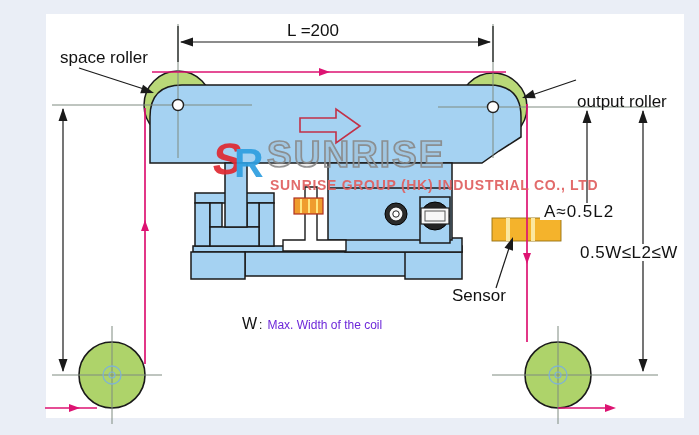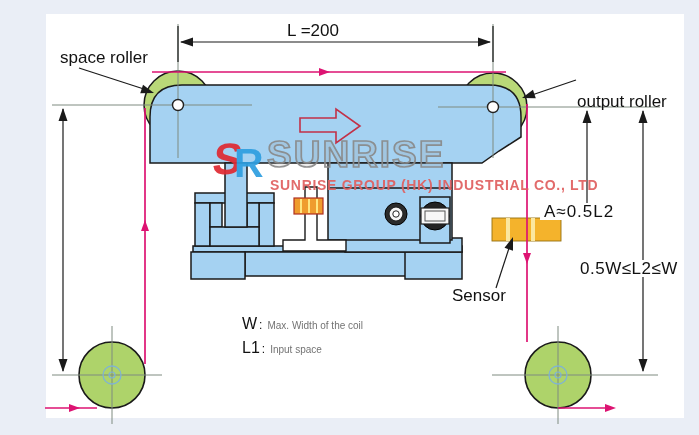--- a/index.html
+++ b/index.html
@@ -6,27 +6,27 @@
   body{font-family:"Liberation Sans",sans-serif;}
   .stage{position:relative;width:699px;height:435px;background:#eaeef6;overflow:hidden;}
   .stage svg{position:absolute;left:0;top:0;}
   .lbl{position:absolute;font-size:17px;color:#111;white-space:nowrap;z-index:3;line-height:15px;}
   .dimtxt{background:#fff;}
   #lbl-input{left:60px;top:50px;}
   #lbl-output{left:577px;top:62px;margin-top:32px;}
   #dim-l{left:277px;top:23px;width:72px;text-align:center;}
   #dim-a{left:540px;top:156px;padding:1px 10px 1px 4px;letter-spacing:1px;margin-top:47px;}
   #dim-l1{left:14px;top:244px;padding:1px 3px;letter-spacing:.5px;}
-  #dim-l2{left:577px;top:244px;padding:1px 3px;letter-spacing:.5px;margin-top:16px;}
+  #dim-l2{left:577px;top:244px;padding:1px 3px;letter-spacing:.5px;}
   #lbl-sensor{left:452px;top:288px;}
   .legend{position:absolute;left:242px;top:314px;z-index:3;}
   .legend-row{height:24px;line-height:19px;white-space:nowrap;}
   .legend-row .sym{font-size:16px;color:#111;}
   .legend-row .colon{font-size:12px;color:#111;margin:0 5px 0 2px;}
-  .legend-row .desc{font-size:10px;color:#737373;}
+  .legend-row .desc{font-size:12px;color:#6d28d9;}
   .wm{position:absolute;left:213px;top:132px;width:260px;height:62px;z-index:4;opacity:.93;pointer-events:none;}
   .wm-s{position:absolute;left:0;top:2px;font-size:44px;font-weight:900;transform:skewX(-8deg);color:var(--logo-red,#df2b33);}
   .wm-r{position:absolute;left:21px;top:8px;font-size:41px;font-weight:900;color:var(--logo-blue,#2f9fe0);}
   .wm-brand{position:absolute;left:54px;top:2px;font-size:37px;font-weight:700;letter-spacing:2px;
             color:rgba(140,140,140,.18);-webkit-text-stroke:1.7px var(--brand-gray,#8a8a8a);}
   .wm-tag{position:absolute;left:57px;top:45px;font-size:14px;font-weight:700;letter-spacing:.7px;
           color:var(--tagline-red,#e06060);white-space:nowrap;}
 </style>
 </head>
 <body>
@@ -164,23 +164,20 @@
 <div class="lbl" id="lbl-output">output roller</div>
 <div class="lbl" id="lbl-sensor">Sensor</div>
 <div class="lbl" id="dim-l">L =200</div>
 <div class="lbl dimtxt" id="dim-a">A≈0.5L2</div>
 <div class="lbl dimtxt" id="dim-l2">0.5W≤L2≤W</div>
 
 <div class="legend">
   <div class="legend-row">
     <span class="sym">W</span><span class="colon">:</span><span class="desc">Max. Width of the coil</span>
   </div>
-  <div class="legend-row">
-    <span class="sym">L1</span><span class="colon">:</span><span class="desc">Input space</span>
-  </div>
 </div>
 
 <div class="wm">
   <span class="wm-s">S</span>
   <span class="wm-r">R</span>
   <div class="wm-brand">SUNRISE</div>
   <div class="wm-tag">SUNRISE GROUP (HK) INDUSTRIAL CO., LTD</div>
 </div>
 
 </div>

